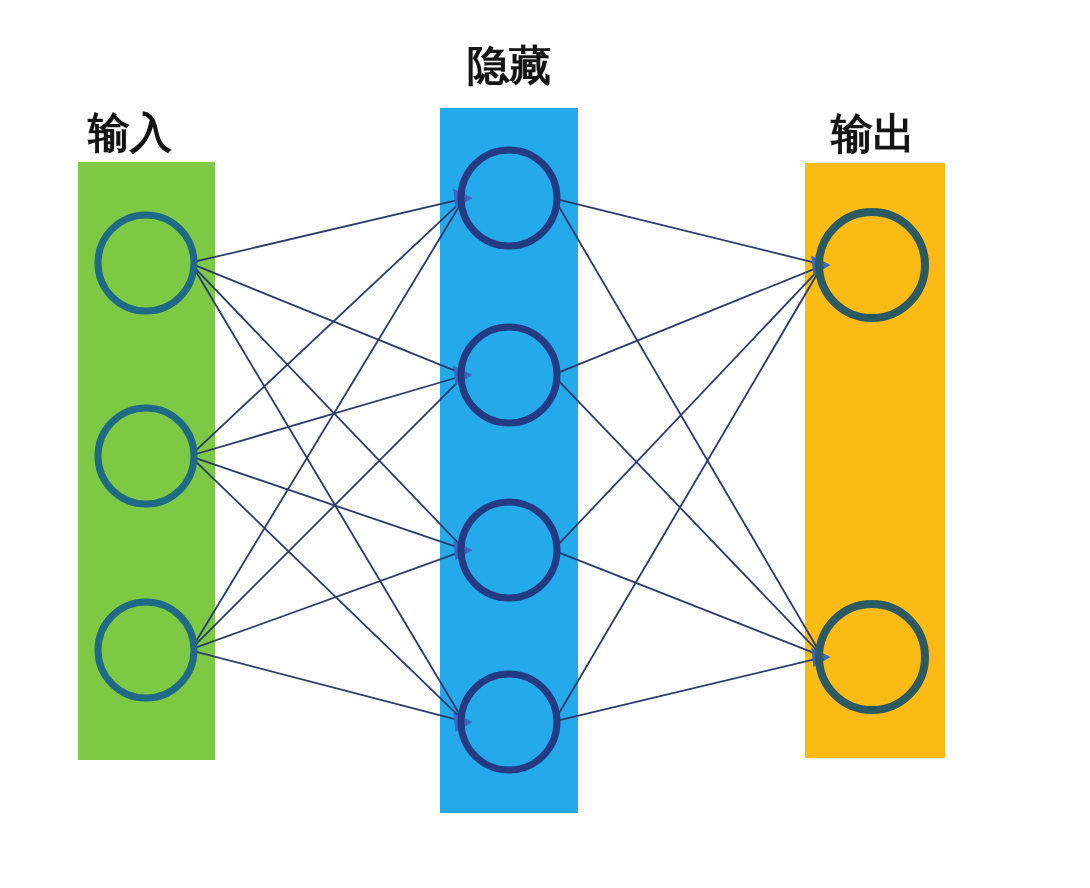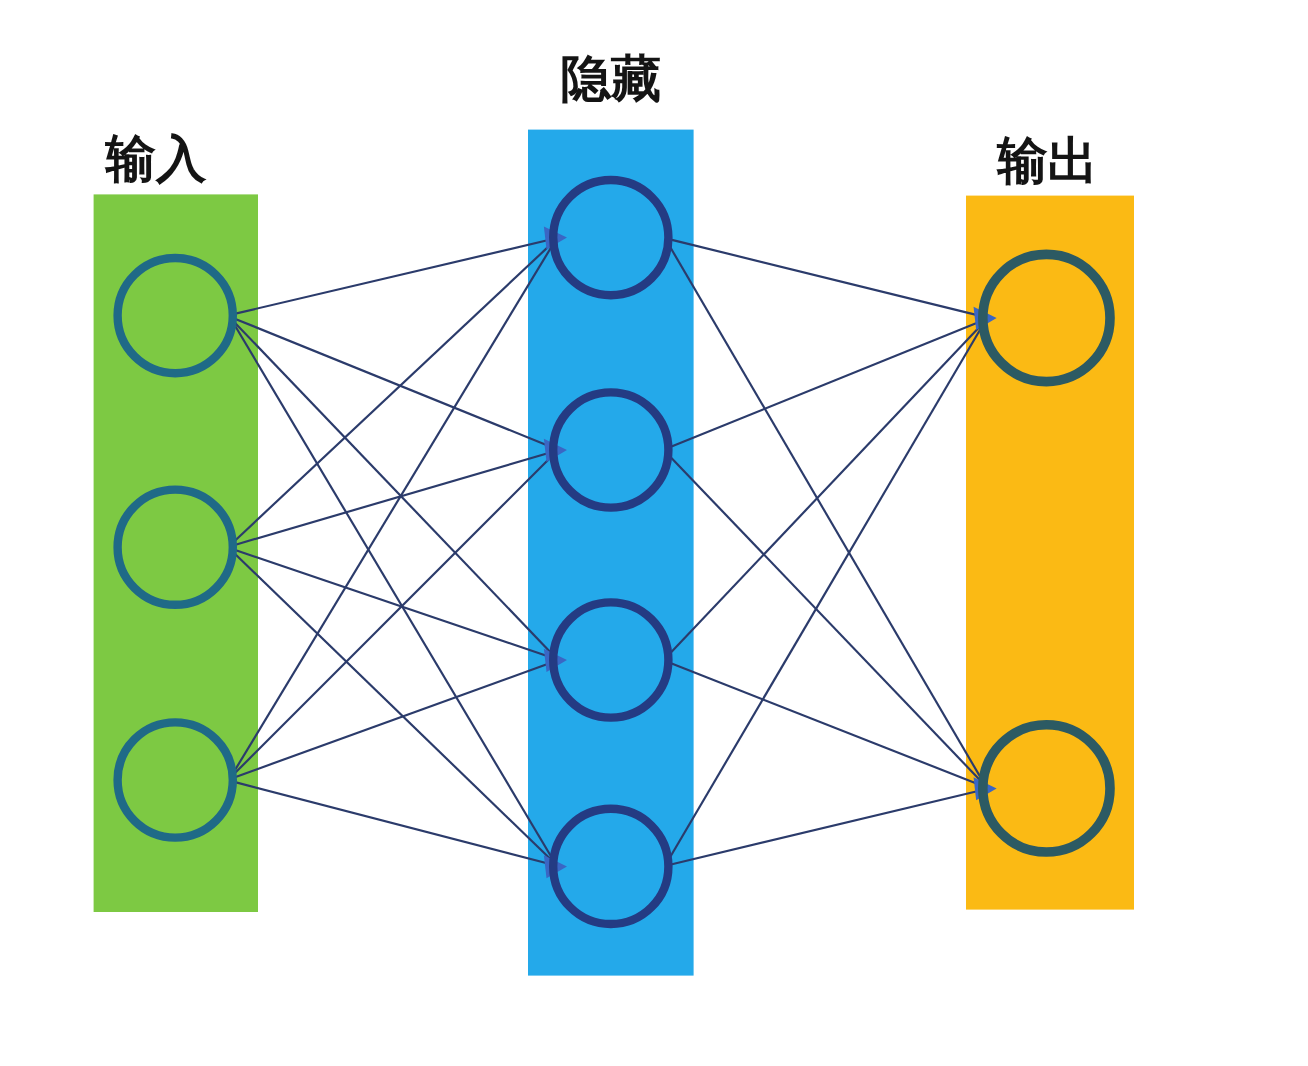--- a/index.html
+++ b/index.html
@@ -19,21 +19,21 @@
   }
   #net-svg {
     position: absolute;
     left: 0;
     top: 0;
     width: 1090px;
     height: 888px;
   }
   .layer-label {
     position: absolute;
-    font-family: Liberation Sans, sans-serif;
+    font-family: Liberation Serif, serif;
     font-size: 42px;
     font-weight: 700;
     color: #141414;
     line-height: 1;
     white-space: nowrap;
     letter-spacing: 0px;
     text-align: center;
   }
 </style>
 </head>

